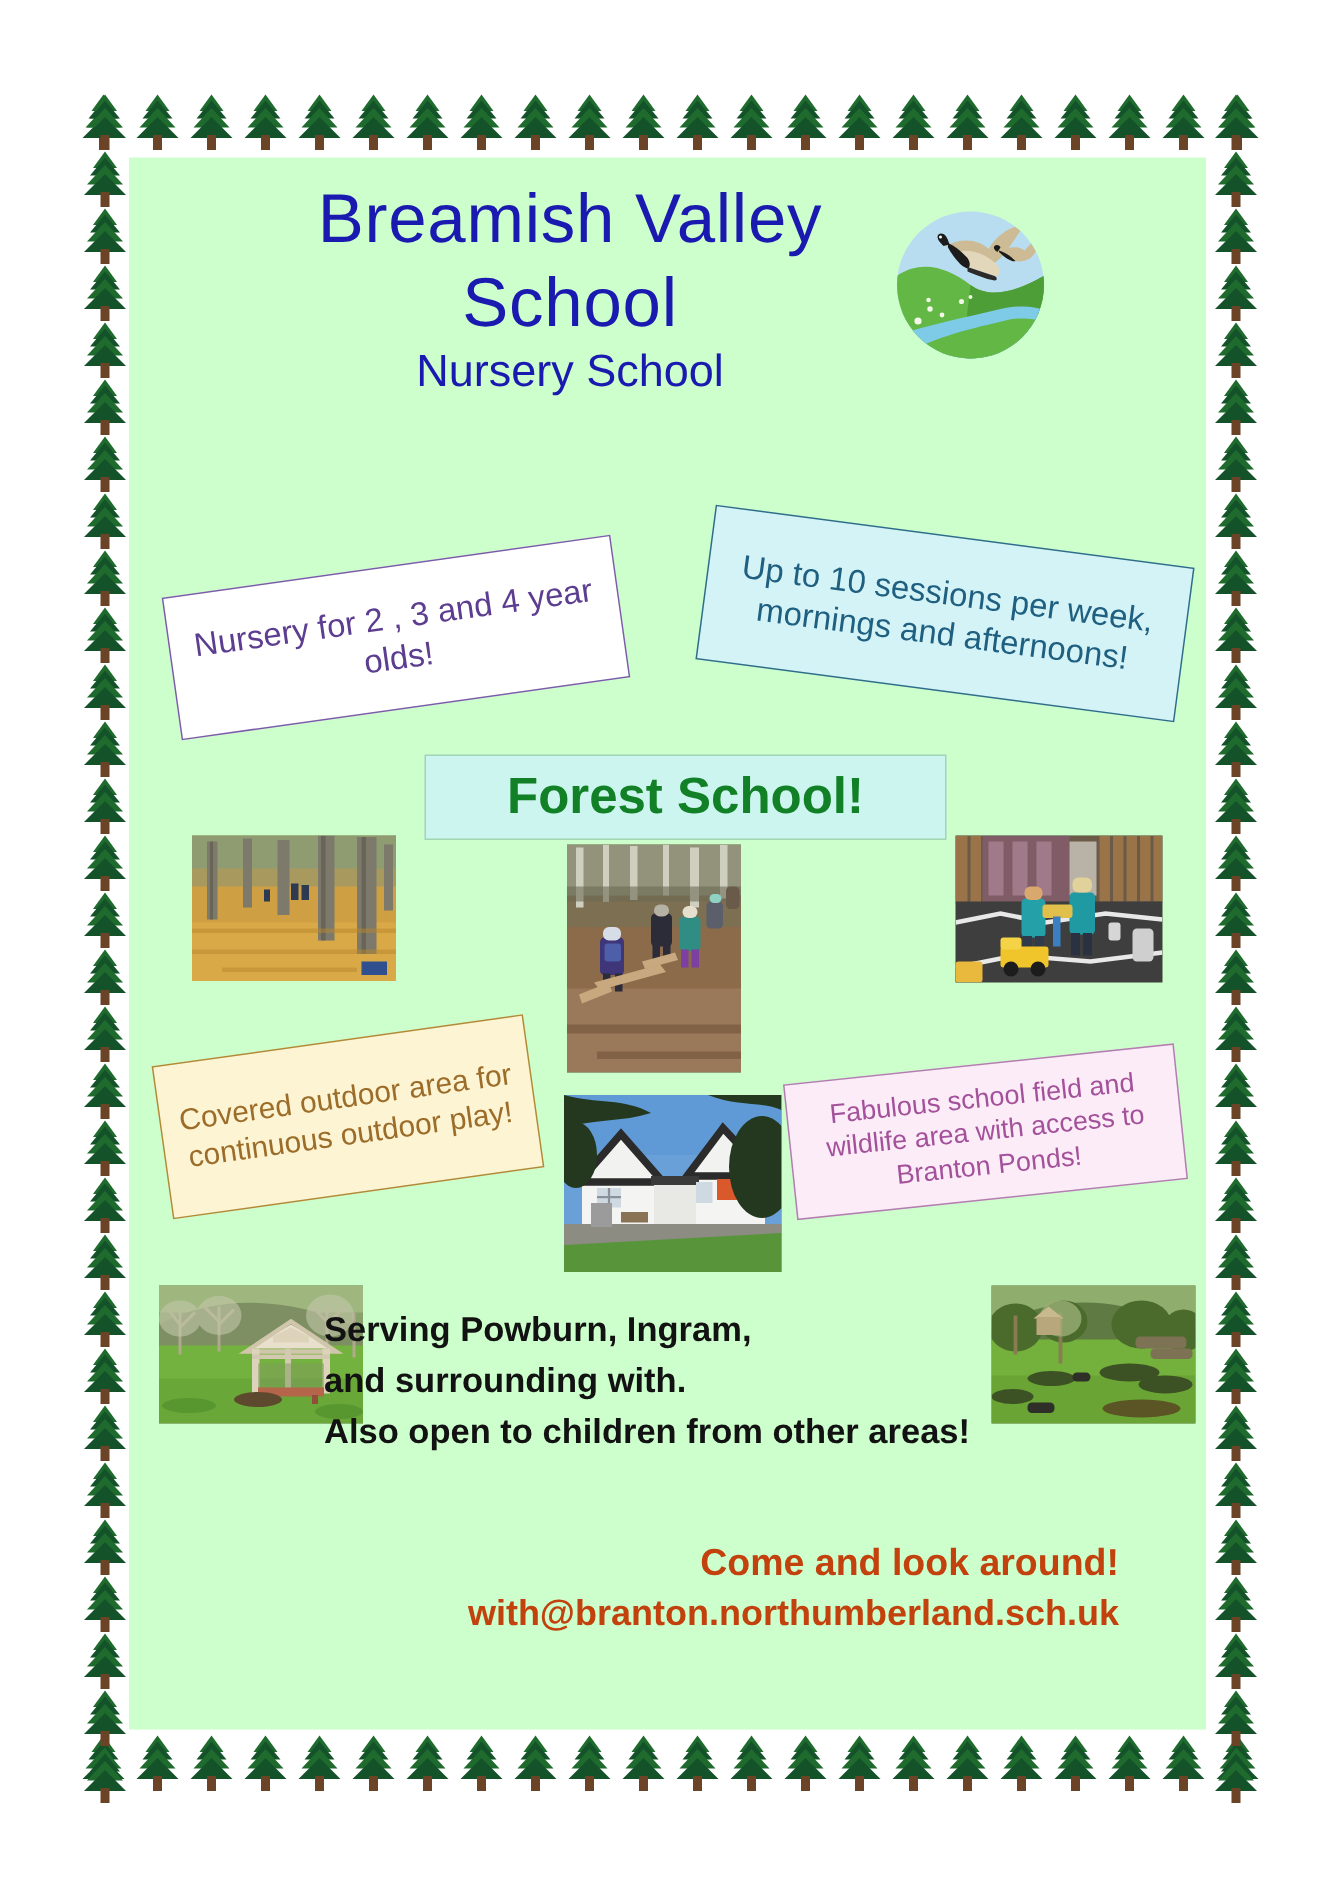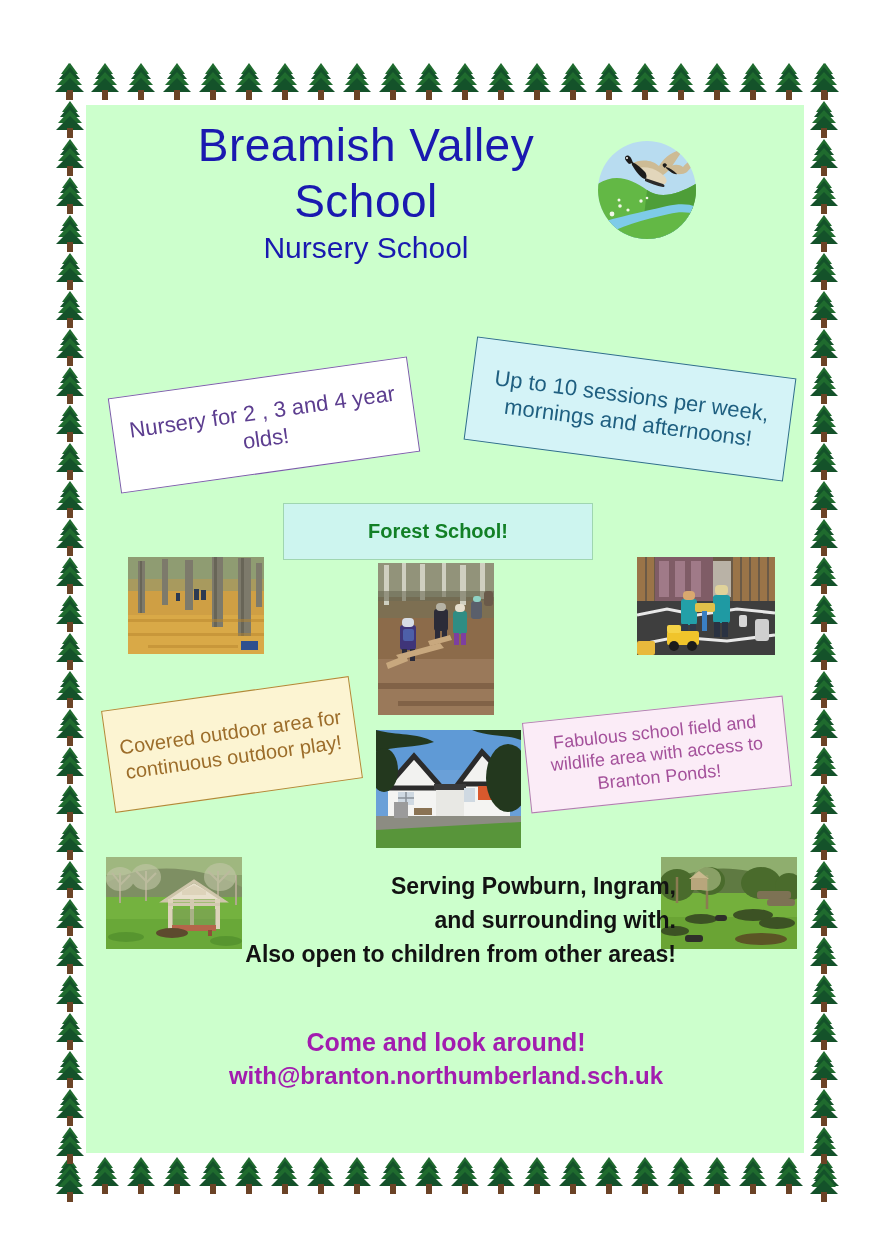--- a/index.html
+++ b/index.html
@@ -55,20 +55,21 @@
     background: #ccffcc;
   }
 
   
   #header-block {
     position: absolute;
     left: 0; top: 12px;
     width: 560px;
     text-align: center;
     color: #1a19b0;
+    padding-left: 14px;
   }
   .title-line {
     font-size: 46px;
     line-height: 56px;
     letter-spacing: 0.5px;
     font-weight: 400;
   }
   .subtitle-line {
     font-size: 30px;
     line-height: 38px;
@@ -108,25 +109,25 @@
     left: 383px; top: 252px;
     width: 322px; height: 104px;
     background: #d4f3f7;
     border: 1px solid #2e6f87;
     color: #1f5f80;
     font-size: 22px;
     transform: rotate(7.5deg);
   }
   #callout-forest {
     left: 197px; top: 398px;
-    width: 310px; height: 57px;
+    width: 348px; height: 57px;
     background: #cdf5ef;
     border: 1px solid #9fd6b0;
     color: #128026;
-    font-size: 20px;
+    font-size: 34px;
     font-weight: bold;
   }
   #callout-covered {
     left: 21px; top: 588px;
     width: 250px; height: 103px;
     background: #fcf4d2;
     border: 1px solid #b08b38;
     color: #9c6d2a;
     font-size: 20px;
     transform: rotate(-8deg);
@@ -154,32 +155,32 @@
   #photo-playground    { left: 551px; top: 452px; width: 138px; height: 98px; }
   #photo-school-building { left: 290px; top: 625px; width: 145px; height: 118px; }
   #photo-gazebo        { left: 20px;  top: 752px; width: 136px; height: 92px; }
   #photo-field         { left: 575px; top: 752px; width: 136px; height: 92px; }
 
   
   #serving-block {
     position: absolute;
     left: 130px; top: 764px;
     width: 460px;
-    text-align: right;
+    text-align: left;
     color: #121212;
     font-size: 23px;
     font-weight: bold;
     line-height: 34px;
   }
   #contact-block {
     position: absolute;
     left: 60px; top: 920px;
     width: 600px;
-    text-align: center;
-    color: #a21caf;
+    text-align: right;
+    color: #c2410c;
     font-size: 25px;
     font-weight: bold;
     line-height: 34px;
   }
   #contact-block .contact-email { font-size: 24px; }
 </style>
 </head>
 <body>
 
 <div id="poster">

